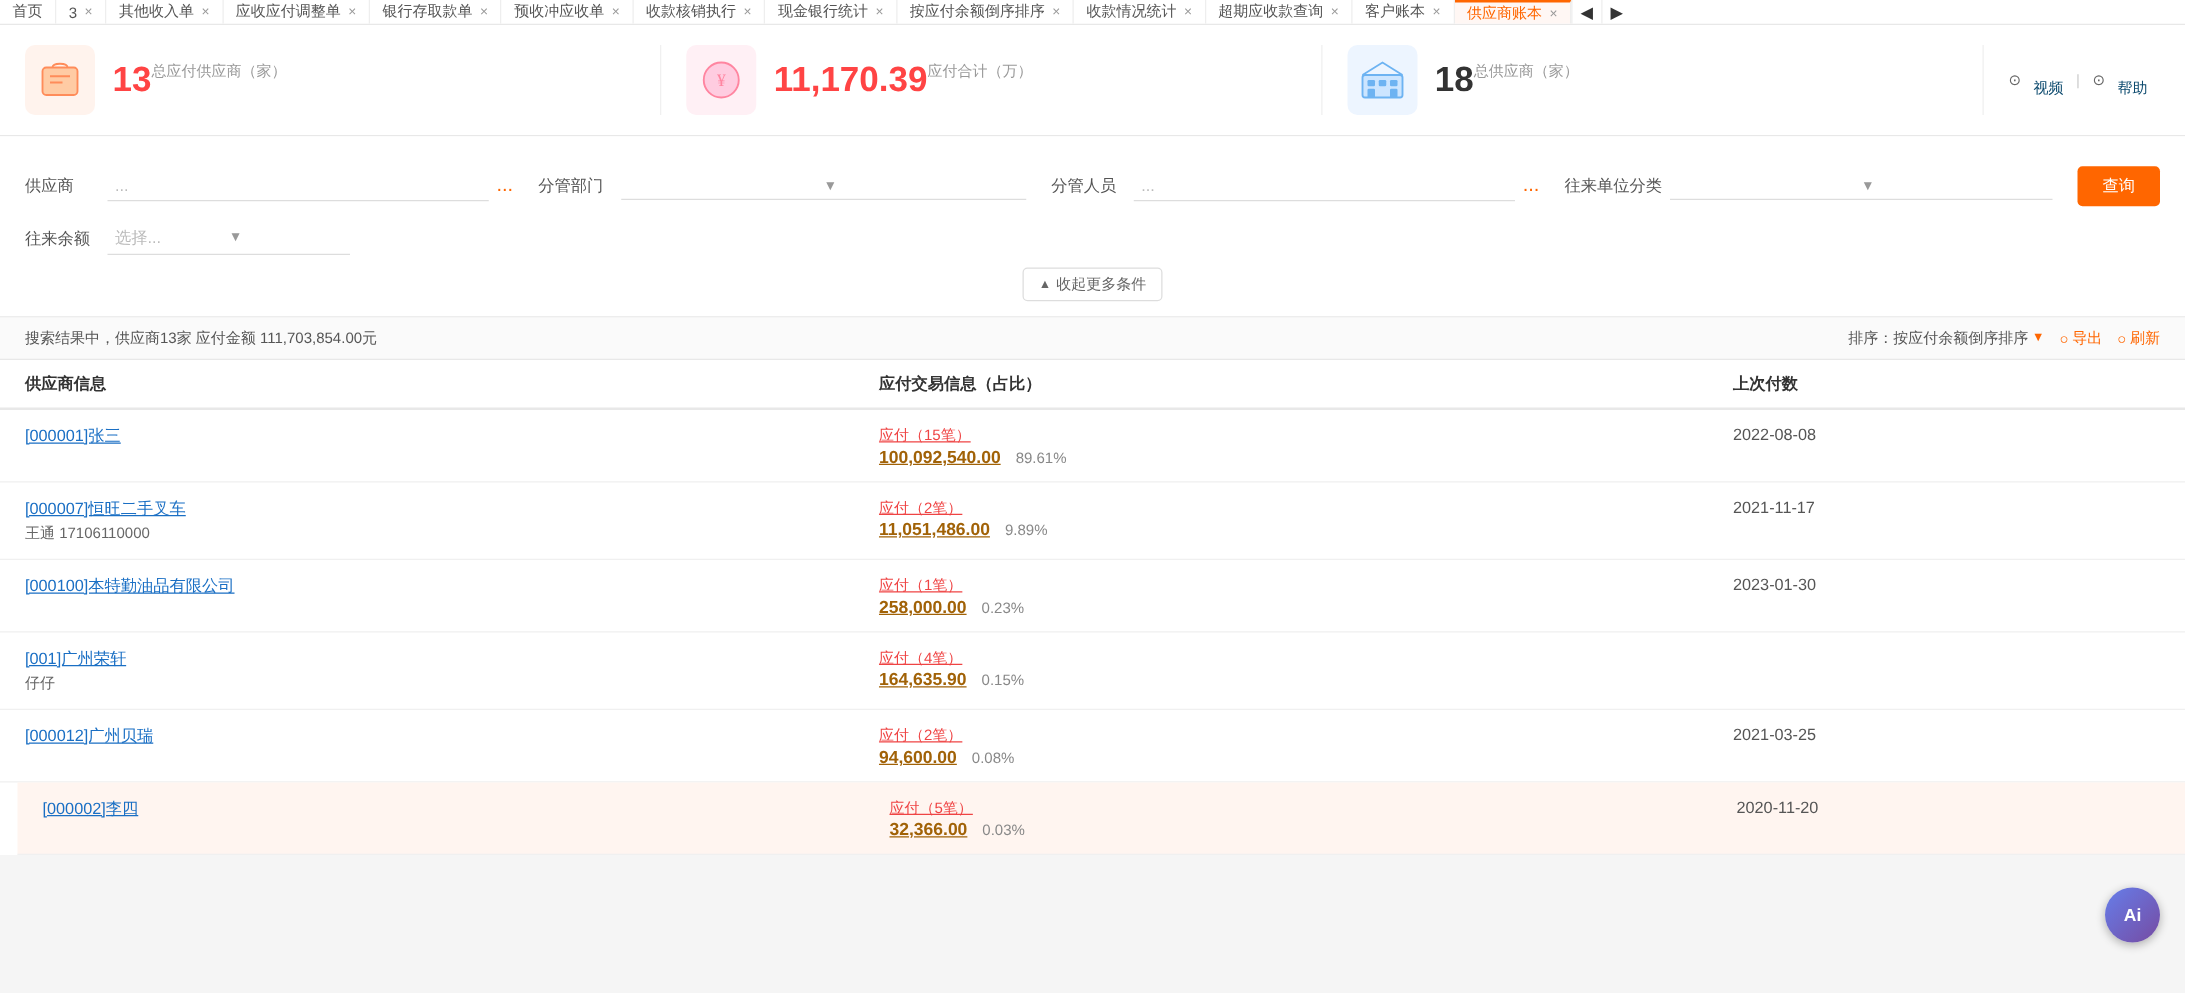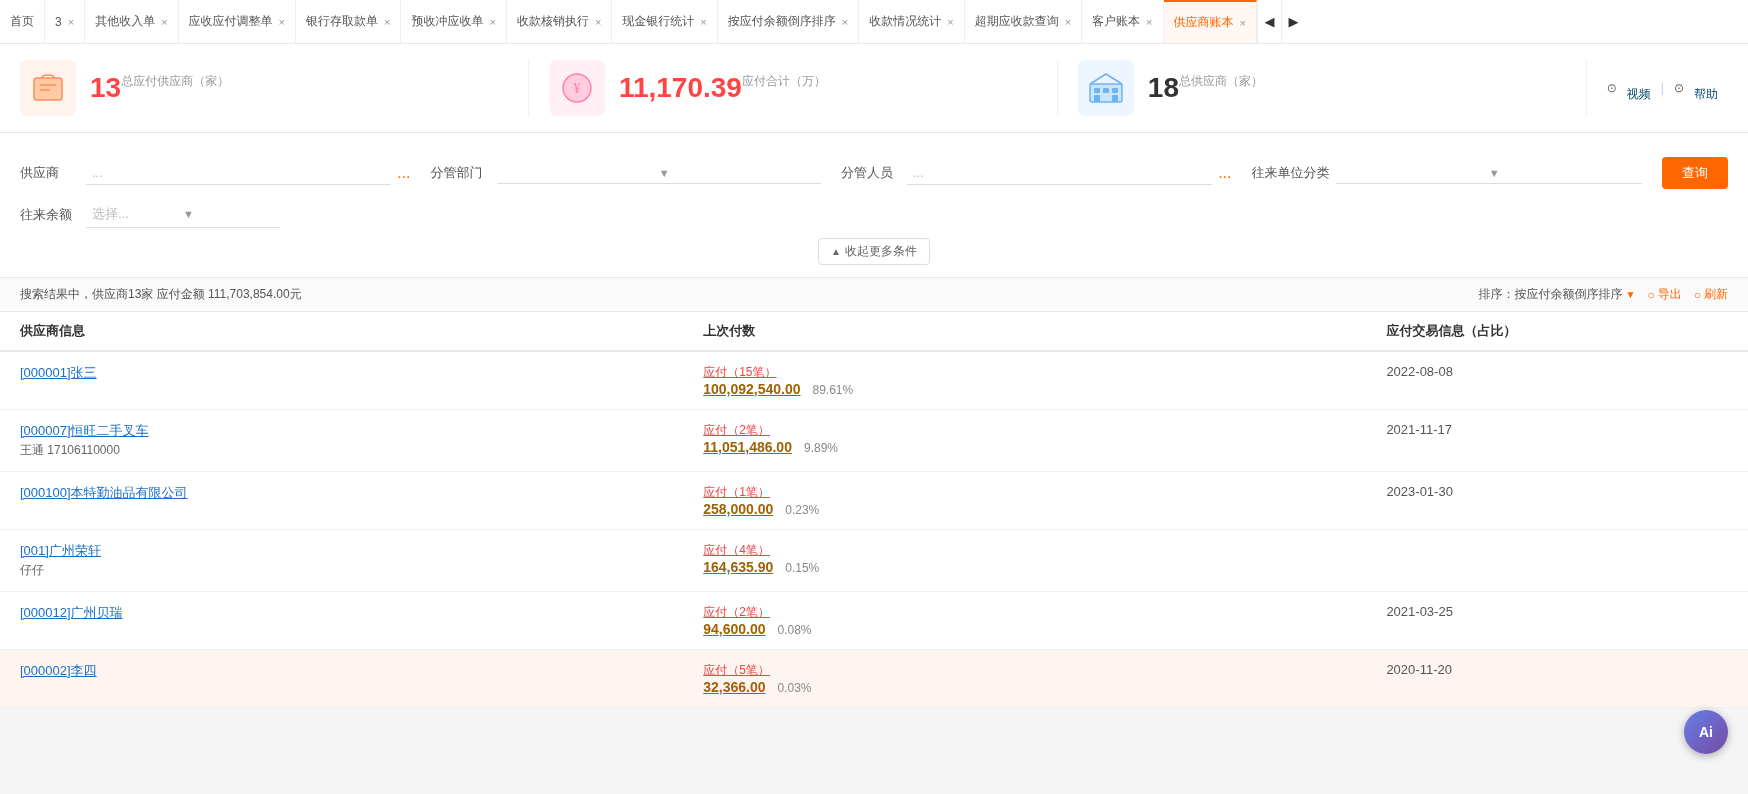--- a/index.html
+++ b/index.html
@@ -1,21 +1,21 @@
 <!DOCTYPE html>
 <html><head>
   <meta charset="utf-8">
   <style>
     * { box-sizing: border-box; margin: 0; padding: 0; }
     body { font-family: "Microsoft YaHei", Arial, sans-serif; font-size: 13px; background: #f5f5f5; color: #333; }
 
     
     .top-nav {
       display: flex; align-items: center; background: #fff;
-      border-bottom: 1px solid #e8e8e8; height: 44px; overflow: hidden;
+      border-bottom: 1px solid #e8e8e8; height: 20px; overflow: hidden;
     }
     .nav-tab {
       display: flex; align-items: center; padding: 0 10px; height: 100%;
       white-space: nowrap; cursor: pointer; border-right: 1px solid #eee;
       font-size: 12px; color: #555; flex-shrink: 0;
     }
     .nav-tab.active { background: #fff7f4; color: #ff6600; border-top: 2px solid #ff6600; }
     .nav-tab .close-x { margin-left: 6px; color: #999; font-size: 11px; cursor: pointer; }
     .nav-arrow { width: 24px; display: flex; align-items: center; justify-content: center; cursor: pointer; border-left: 1px solid #eee; height: 100%; }
 
@@ -96,21 +96,21 @@
     .table-header {
       display: grid; grid-template-columns: 2fr 2fr 1fr;
       padding: 10px 20px; border-bottom: 2px solid #e8e8e8;
       font-weight: bold; font-size: 13px; color: #333;
     }
     .table-row {
       display: grid; grid-template-columns: 2fr 2fr 1fr;
       padding: 12px 20px; border-bottom: 1px solid #f0f0f0;
       align-items: start;
     }
-    .table-row.highlighted { background: #fff5f0; }
+    .table-row.highlighted { background: #fff5f0; margin-left: 14px; }
     .supplier-link { color: #1a6fc4; text-decoration: underline; cursor: pointer; font-size: 13px; }
     .supplier-sub { color: #666; font-size: 12px; margin-top: 2px; }
     .tx-label { color: #ef4444; font-size: 12px; text-decoration: underline; }
     .tx-amount { color: #a16207; font-size: 14px; font-weight: bold; text-decoration: underline; cursor: pointer; }
     .tx-percent { color: #888; font-size: 12px; margin-left: 12px; }
     .tx-row { display: flex; align-items: baseline; gap: 0; }
     .last-pay { color: #555; font-size: 13px; }
 
     
     ::-webkit-scrollbar { width: 6px; height: 6px; }
@@ -288,22 +288,22 @@
     <div class="action-btn">
       <span>○</span>
       <span>刷新</span>
     </div>
   </div>
 </div>
 
 <div class="table-area">
   <div class="table-header">
     <span>供应商信息</span>
+    <span>应付交易信息（占比）</span>
     <span>上次付数</span>
-    <span>应付交易信息（占比）</span>
   </div>
 
   <div class="table-row">
     <div>
       <div class="supplier-link">[000001]张三</div>
     </div>
     <div>
       <div class="tx-label">应付（15笔）</div>
       <div class="tx-row">
         <span class="tx-amount">100,092,540.00</span>

